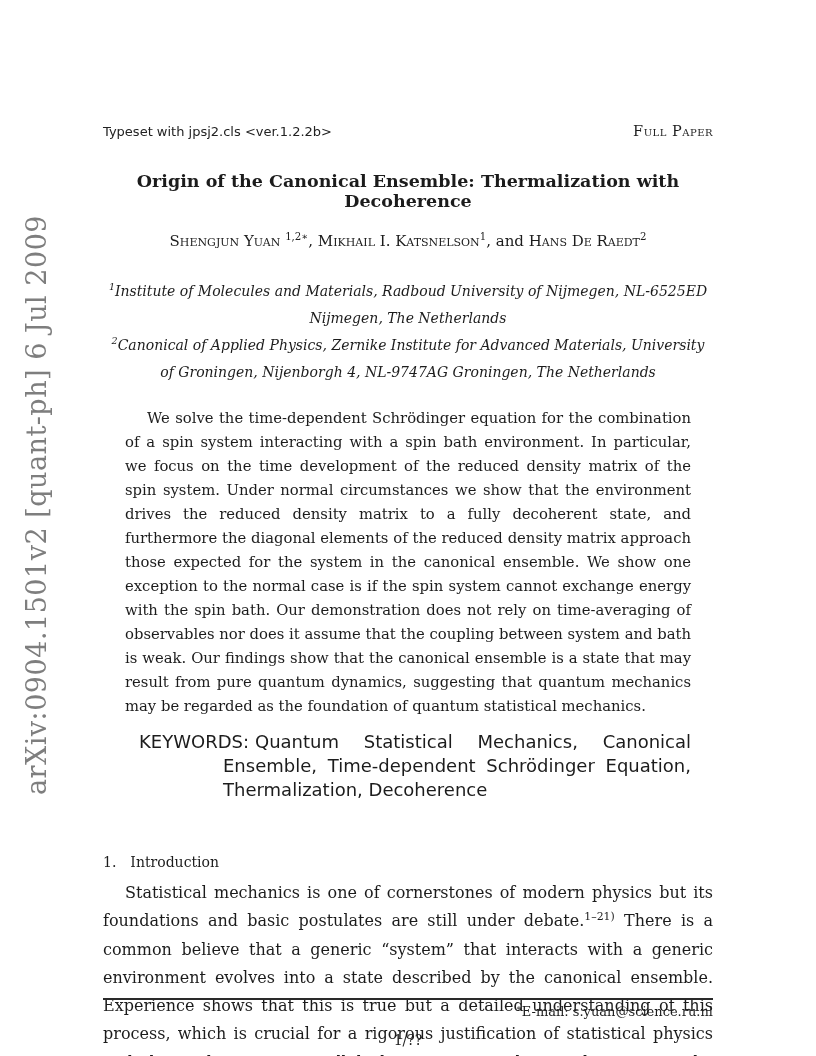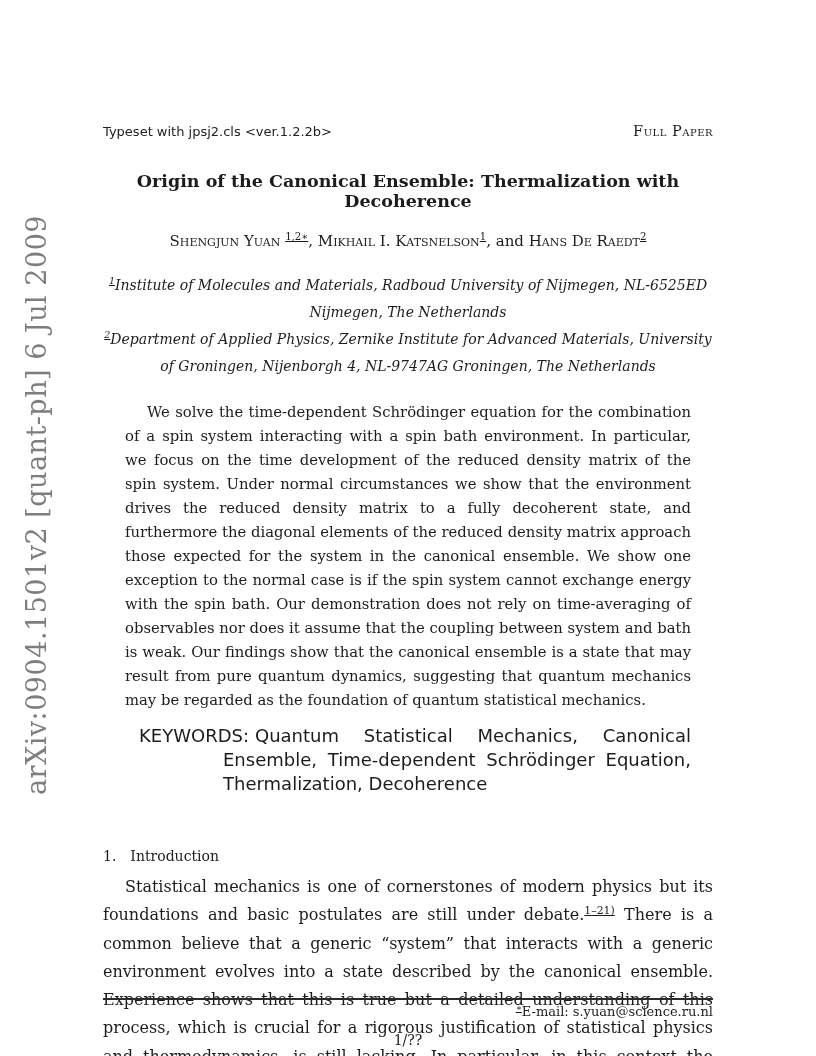--- a/index.html
+++ b/index.html
@@ -54,23 +54,23 @@
     text-align: center;
     font-size: 17.5px;
     font-weight: bold;
   }
   .authors {
     margin-top: 21px;
     text-align: center;
     font-size: 15px;
   }
   .sc { font-variant: small-caps; }
-  sup { font-size: 68%; vertical-align: super; line-height: 0; text-decoration: underline; }
+  sup { font-size: 68%; vertical-align: super; line-height: 0; }
   .affils {
-    margin-top: 22px;
+    margin-top: 28px;
     text-align: center;
     font-style: italic;
     font-size: 14px;
     line-height: 27px;
   }
   .abstract {
     margin: 20px 22px 12px 22px;
     font-size: 14.8px;
     line-height: 24px;
     text-align: justify;
@@ -136,21 +136,21 @@
       <span class="hdr-left">Typeset with jpsj2.cls &lt;ver.1.2.2b&gt;</span>
       <span class="hdr-right sc">Full Paper</span>
     </div>
 
     <div class="title">Origin of the Canonical Ensemble: Thermalization with Decoherence</div>
 
     <div class="authors"><span class="sc">Shengjun Yuan </span><sup>1,2∗</sup><span>, </span><span class="sc">Mikhail I. Katsnelson</span><sup>1</sup><span>, and </span><span class="sc">Hans De Raedt</span><sup>2</sup></div>
 
     <div class="affils">
       <div><sup>1</sup><span>Institute of Molecules and Materials, Radboud University of Nijmegen, NL-6525ED Nijmegen, The Netherlands</span></div>
-      <div><sup>2</sup><span>Department of Applied Physics, Zernike Institute for Advanced Materials, University of Groningen, Nijenborgh 4, NL-9747AG Groningen, The Netherlands</span></div>
+      <div><sup>2</sup><span>Canonical of Applied Physics, Zernike Institute for Advanced Materials, University of Groningen, Nijenborgh 4, NL-9747AG Groningen, The Netherlands</span></div>
     </div>
 
     <div class="abstract">We solve the time-dependent Schrödinger equation for the combination of a spin system interacting with a spin bath environment. In particular, we focus on the time development of the reduced density matrix of the spin system. Under normal circumstances we show that the environment drives the reduced density matrix to a fully decoherent state, and furthermore the diagonal elements of the reduced density matrix approach those expected for the system in the canonical ensemble. We show one exception to the normal case is if the spin system cannot exchange energy with the spin bath. Our demonstration does not rely on time-averaging of observables nor does it assume that the coupling between system and bath is weak. Our findings show that the canonical ensemble is a state that may result from pure quantum dynamics, suggesting that quantum mechanics may be regarded as the foundation of quantum statistical mechanics.</div>
 
     <div class="keywords"><span class="kw-label">KEYWORDS:</span><span>Quantum Statistical Mechanics, Canonical Ensemble, Time-dependent Schrödinger Equation, Thermalization, Decoherence</span></div>
 
     <div class="section-heading"><span class="section-num">1.</span><span>Introduction</span></div>
 
     <div class="body-para"><span>Statistical mechanics is one of cornerstones of modern physics but its foundations and basic postulates are still under debate.</span><sup>1–21)</sup><span> There is a common believe that a generic “system” that interacts with a generic environment evolves into a state described by the canonical ensemble. Experience shows that this is true but a detailed understanding of this process, which is crucial for a rigorous justification of statistical physics and thermodynamics, is still lacking. In particular, in this context the meaning of “generic” is not clear. The key question is to what extent the evolution to the equilibrium state depends on the details of the dynamics of the whole system.</span></div>
 

